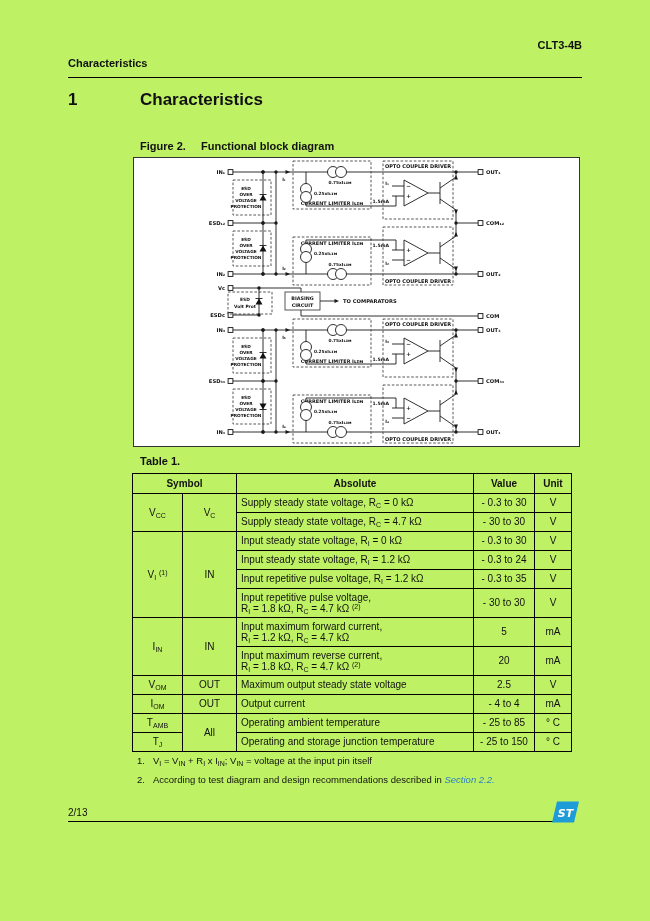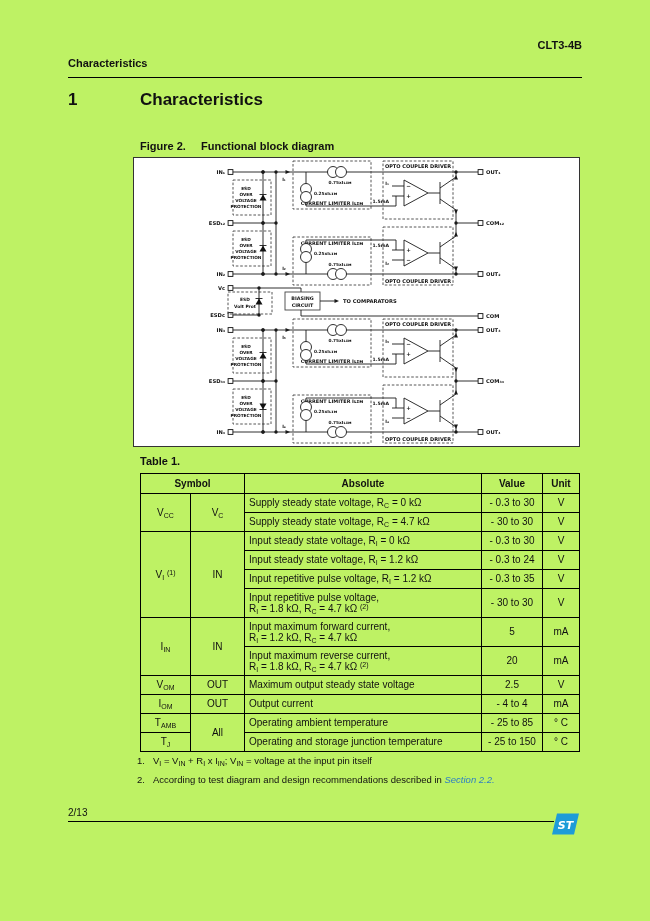--- a/index.html
+++ b/index.html
@@ -279,21 +279,21 @@
         <circle cx="125" cy="130" r="1.7" fill="#1a1a1a"></circle>
         <circle cx="125" cy="157" r="1.7" fill="#1a1a1a"></circle>
         <line x1="99" y1="157" x2="125" y2="157" stroke="#1a1a1a" stroke-width="0.9"></line>
         <line x1="167" y1="152" x2="167" y2="158" stroke="#1a1a1a" stroke-width="0.9"></line>
         <line x1="167" y1="158" x2="344" y2="158" stroke="#1a1a1a" stroke-width="0.9"></line>
       </svg>
   </div>
 
   <div class="abs cap" style="left:140px;top:455px;">Table 1.</div>
 
-  <table class="ratings abs" style="left:140px;top:473px;">
+  <table class="ratings abs" style="left:132px;top:473px;">
     <colgroup>
         <col style="width:50px">
         <col style="width:54px">
         <col style="width:237px">
         <col style="width:61px">
         <col style="width:37px">
       </colgroup>
     <tbody>
         <tr class="h20">
       <th colspan="2">Symbol</th>
@@ -379,20 +379,20 @@
 
   <div class="abs fn" style="left:137px;top:755px;">
     <span class="num">1.</span><span>V<sub>I</sub> = V<sub>IN</sub> + R<sub>I</sub> x I<sub>IN</sub>; V<sub>IN</sub> = voltage at the input pin itself</span>
   </div>
   <div class="abs fn" style="left:137px;top:774px;">
     <span class="num">2.</span><span>According to test diagram and design recommendations described in </span><span class="link" style="color: rgb(47, 127, 196);">Section 2.2.</span>
   </div>
 
   <div class="abs pgnum" style="left:68px;top:807px;">2/13</div>
   <div class="abs rule" style="left:68px;top:821px;width:486px;height:1.2px;"></div>
-  <div class="abs" style="left:552px;top:801px;margin-top:12px;">
+  <div class="abs" style="left:552px;top:801px;">
     <svg width="27" height="22" viewBox="0 0 27 22">
       <polygon points="5,0.5 27,0.5 22,21.5 0,21.5" fill="#1d9cd8"></polygon>
       <text x="13.5" y="15.5" text-anchor="middle" font-size="11" font-weight="bold" font-style="italic" fill="#ffffff">ST</text>
     </svg>
   </div>
 
 </div>
 
 </body></html>

